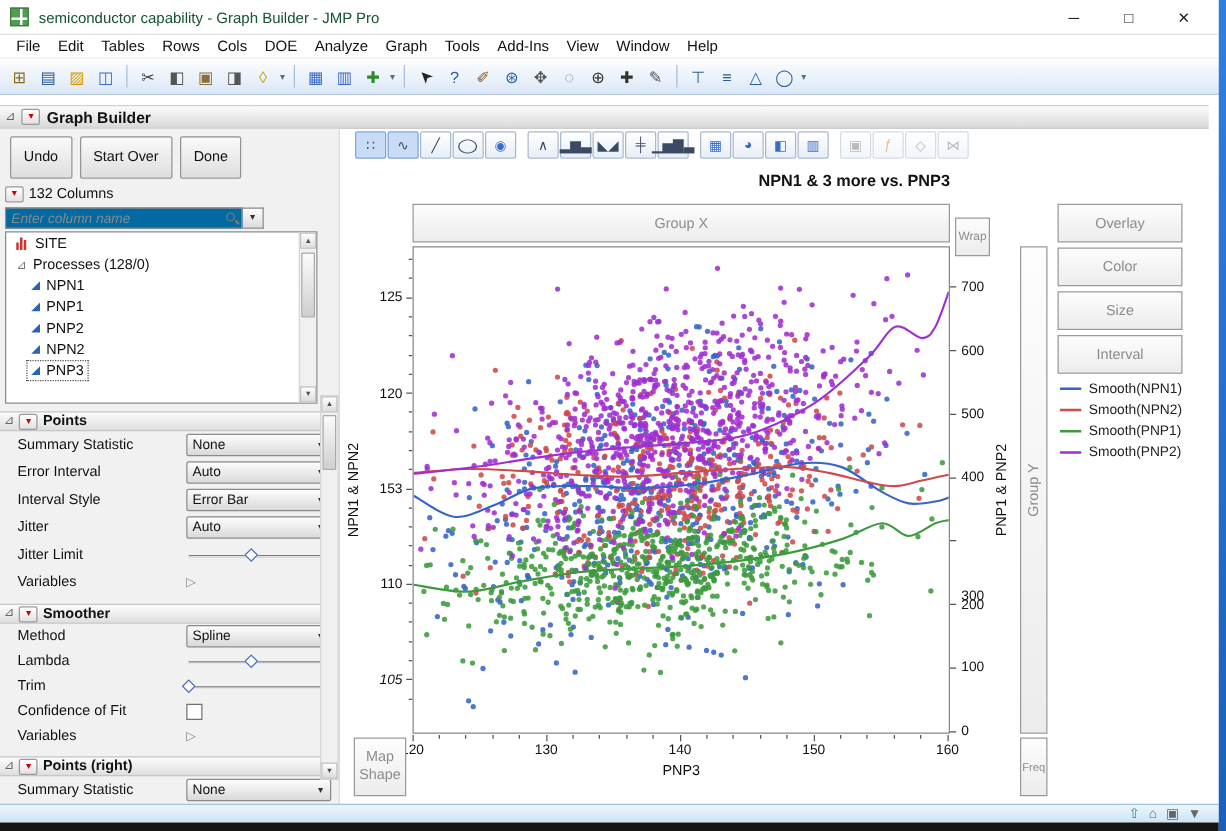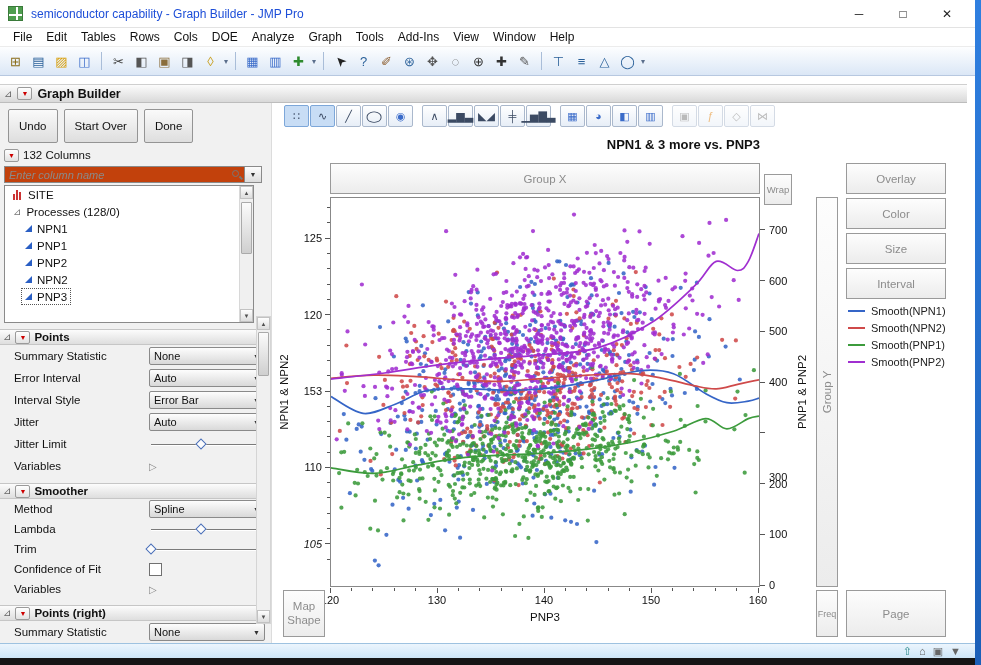--- a/index.html
+++ b/index.html
@@ -3,21 +3,21 @@
 <meta charset="utf-8">
 <style>
 *{margin:0;padding:0;box-sizing:border-box}
 html,body{width:981px;height:665px;overflow:hidden}
 body{font-family:"Liberation Sans",sans-serif;font-size:12px;background:#fff;color:#111}
 .app{position:relative;width:981px;height:665px;background:#fff}
 
 
 .titlebar{position:absolute;left:0;top:0;width:975px;height:28px;background:#fff;border-bottom:1px solid #e3e3e3;display:flex;align-items:center;padding-left:8px;gap:8px}
 .appicon{width:15px;height:15px;background:linear-gradient(#fff,#fff) 7px 0/2px 100% no-repeat,linear-gradient(#fff,#fff) 0 7px/100% 2px no-repeat,#4f9e4f;border:1px solid #3a7a3a}
-.title{font-size:12px;color:#1d4ed8}
+.title{font-size:12px;color:#14532d}
 .winbtns{position:absolute;right:6px;top:0;height:28px;display:flex}
 .win-btn{width:44px;height:28px;display:flex;align-items:center;justify-content:center;font-size:12px;color:#222}
 
 
 .menubar{position:absolute;left:0;top:28px;width:975px;height:19px;background:#fff;display:flex;align-items:center;padding-left:6px;border-bottom:1px solid #ececec}
 .menu-item{padding:2px 7px;font-size:12px;color:#111}
 
 
 .toolbar{position:absolute;left:0;top:47px;width:975px;height:29px;background:linear-gradient(#fdfeff,#dbe7f6);border-bottom:1px solid #b7c8e0;display:flex;align-items:center;padding:0 5px;gap:2px}
 .tbtn{width:21px;height:21px;display:flex;align-items:center;justify-content:center;font-size:13px;border:1px solid transparent;border-radius:2px}
@@ -31,21 +31,21 @@
 .rtri{width:15px;height:13px;background:linear-gradient(#fff,#e2e2e2);border:1px solid #9a9a9a;border-radius:2px;display:inline-flex;align-items:center;justify-content:center}
 .rtri .rt{color:#c00;font-size:7px;line-height:1}
 .gb-title{font-weight:bold;font-size:12.5px}
 
 
 .left-panel{position:absolute;left:0;top:103px;width:272px;height:540px;background:#f1f1f1;border-right:1px solid #dcdcdc}
 .btnrow{display:flex;gap:6px;margin:6px 0 0 8px}
 .pushbtn{height:18px;padding:16px 10px;font-size:11.5px;background:linear-gradient(#fafafa,#dedede);border:1px solid #949494;border-radius:2px;display:flex;align-items:center}
 .sechead{margin-top:4px;height:16px;display:flex;align-items:center;gap:4px;padding-left:4px;font-size:11.5px}
 .searchrow{display:flex;margin:3px 0 0 4px}
-.searchbox{position:relative;width:241px;height:17px;border:1px solid #8a8a8a;background:#c2410c}
+.searchbox{position:relative;width:190px;height:17px;border:1px solid #8a8a8a;background:#0369a1}
 .searchbox input{width:100%;height:100%;border:none;outline:none;font-family:"Liberation Sans",sans-serif;font-size:11px;padding:0 18px 0 4px;background:transparent}
 .searchbox input::placeholder{color:#8a8a8a;font-style:italic}
 .mag{position:absolute;right:5px;top:3px;width:7px;height:7px;border:1.5px solid #777;border-radius:50%}
 .mag::after{content:"";position:absolute;left:6px;top:6px;width:4px;height:1.5px;background:#777;transform:rotate(45deg)}
 .sdd{width:17px;height:17px;border:1px solid #8a8a8a;border-left:none;background:linear-gradient(#fdfdfd,#dcdcdc);display:flex;align-items:center;justify-content:center;font-size:7px;color:#333}
 .list{position:relative;margin:2px 0 0 4px;width:250px;height:138px;background:#fff;border:1px solid #8a8a8a;overflow:hidden}
 .lrow{display:flex;align-items:center;height:17px;padding-left:5px;font-size:11.5px}
 .lrow.indent{padding-left:17px}
 .lwrap{display:inline-flex;align-items:center;gap:5px;padding:0 3px;height:15px}
 .lwrap.sel{outline:1px dotted #555}
@@ -3004,23 +3004,20 @@
         <span class="lgtext">Smooth(PNP2)</span>
       </div>
     </div>
 
   <div class="zone" style="left:283px;top:590px;width:42px;height:47px;line-height:1.15">
     <span><span>Map</span><br><span>Shape</span></span>
   </div>
   <div class="zone" style="left:816px;top:590px;width:22px;height:47px;font-size:9px">
       <span>Freq</span>
     </div>
-  <div class="zone" style="left:846px;top:590px;width:100px;height:47px">
-      <span>Page</span>
-    </div>
 
   <div class="statusbar" id="statusbar">
       <span class="sicon" style="color: rgb(46, 139, 139);">⇧</span>
       <span class="sicon" style="color: rgb(102, 102, 102);">⌂</span>
       <span class="sicon" style="color: rgb(102, 102, 102);">▣</span>
       <span class="sicon" style="color: rgb(102, 102, 102);">▼</span>
     </div>
   <div class="bottom-strip"></div>
   <div class="desktop-strip"></div>
 

